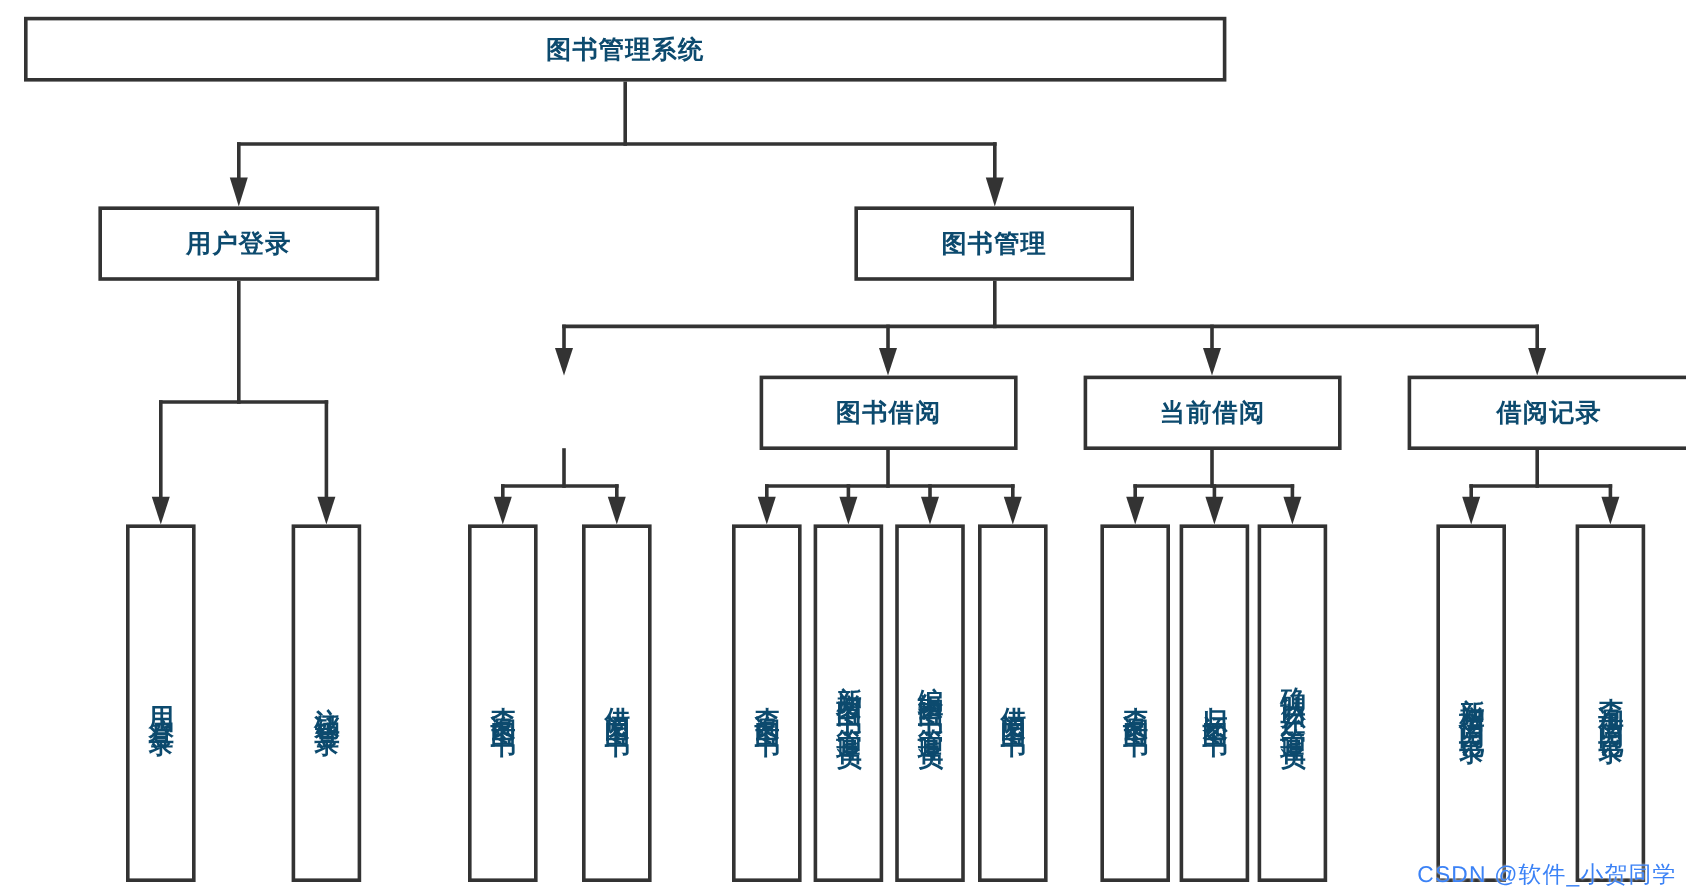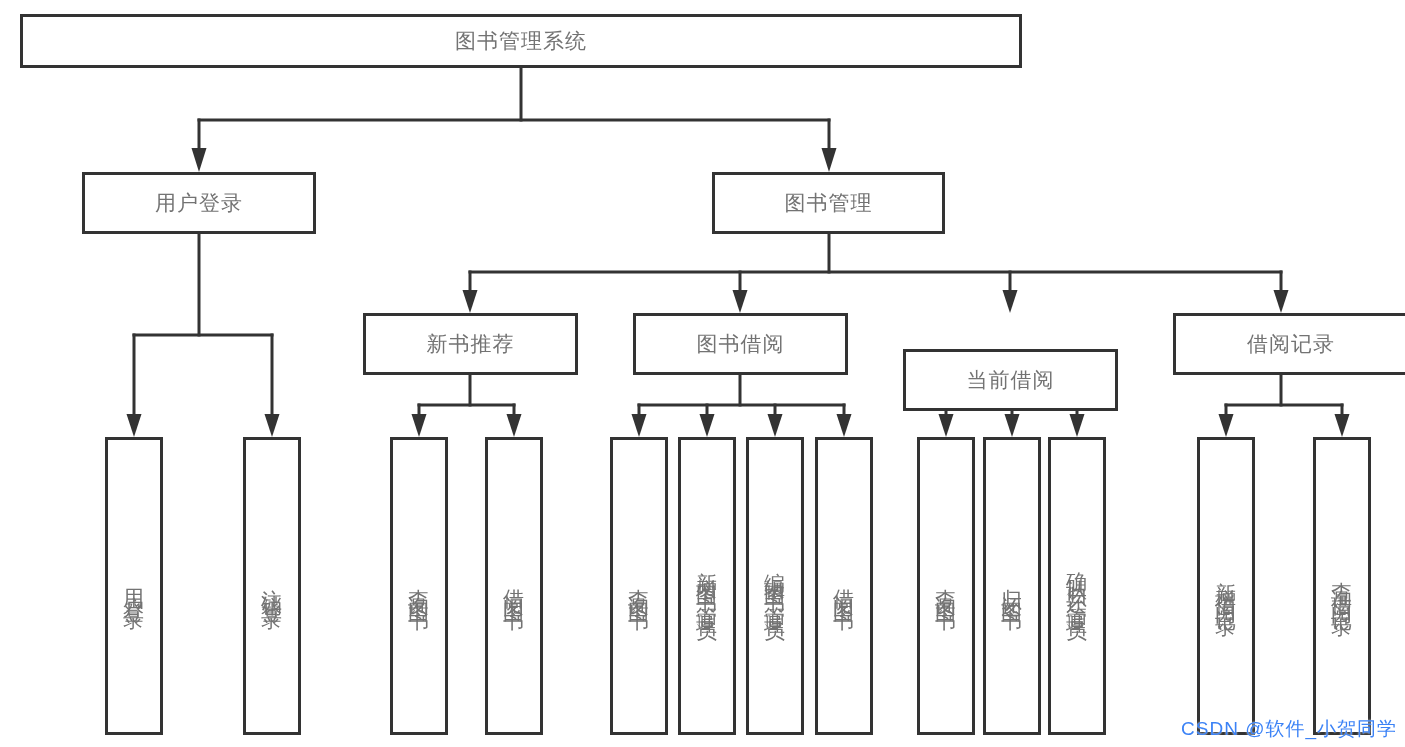--- a/index.html
+++ b/index.html
@@ -23,32 +23,33 @@
     pointer-events: none;
   }
   .box {
     position: absolute;
     box-sizing: border-box;
     border: 3px solid #333333;
     background: #ffffff;
     display: flex;
     align-items: center;
     justify-content: center;
-    color: #737373;
+    color: #0c4a6e;
     font-size: 21px;
     letter-spacing: 1px;
     white-space: nowrap;
+    font-weight: bold;
   }
   .hbox { height: 62px; }
   .root  { left: 20px;   top: 14px;  width: 1002px; height: 54px; }
   .l2a   { left: 82px;   top: 172px; width: 234px; }
   .l2b   { left: 712px;  top: 172px; width: 233px; }
   .l3a   { left: 363px;  top: 313px; width: 215px; }
   .l3b   { left: 633px;  top: 313px; width: 215px; text-align: right; }
-  .l3c   { left: 903px;  top: 313px; width: 215px; margin-top: 36px; }
+  .l3c   { left: 903px;  top: 313px; width: 215px; }
   .l3d   { left: 1173px; top: 313px; width: 236px; }
   .leaf {
     top: 437px;
     width: 58px;
     height: 298px;
     writing-mode: vertical-rl;
     text-orientation: mixed;
     letter-spacing: 7px;
     font-size: 21px;
     line-height: 1;
@@ -144,21 +145,20 @@
       <polygon points="1218.5,414 1233.5,414 1226,437"></polygon>
       <polygon points="1334.5,414 1349.5,414 1342,437"></polygon>
     </g>
   </svg>
 
   <div class="box hbox root">图书管理系统</div>
 
   <div class="box hbox l2a">用户登录</div>
   <div class="box hbox l2b">图书管理</div>
 
-  <div class="box hbox l3a">新书推荐</div>
   <div class="box hbox l3b">图书借阅</div>
   <div class="box hbox l3c">当前借阅</div>
   <div class="box hbox l3d">借阅记录</div>
 
   <div class="box leaf u1">用户登录</div>
   <div class="box leaf u2">注销登录</div>
 
   <div class="box leaf n1">查询图书</div>
   <div class="box leaf n2">借阅图书</div>
 

